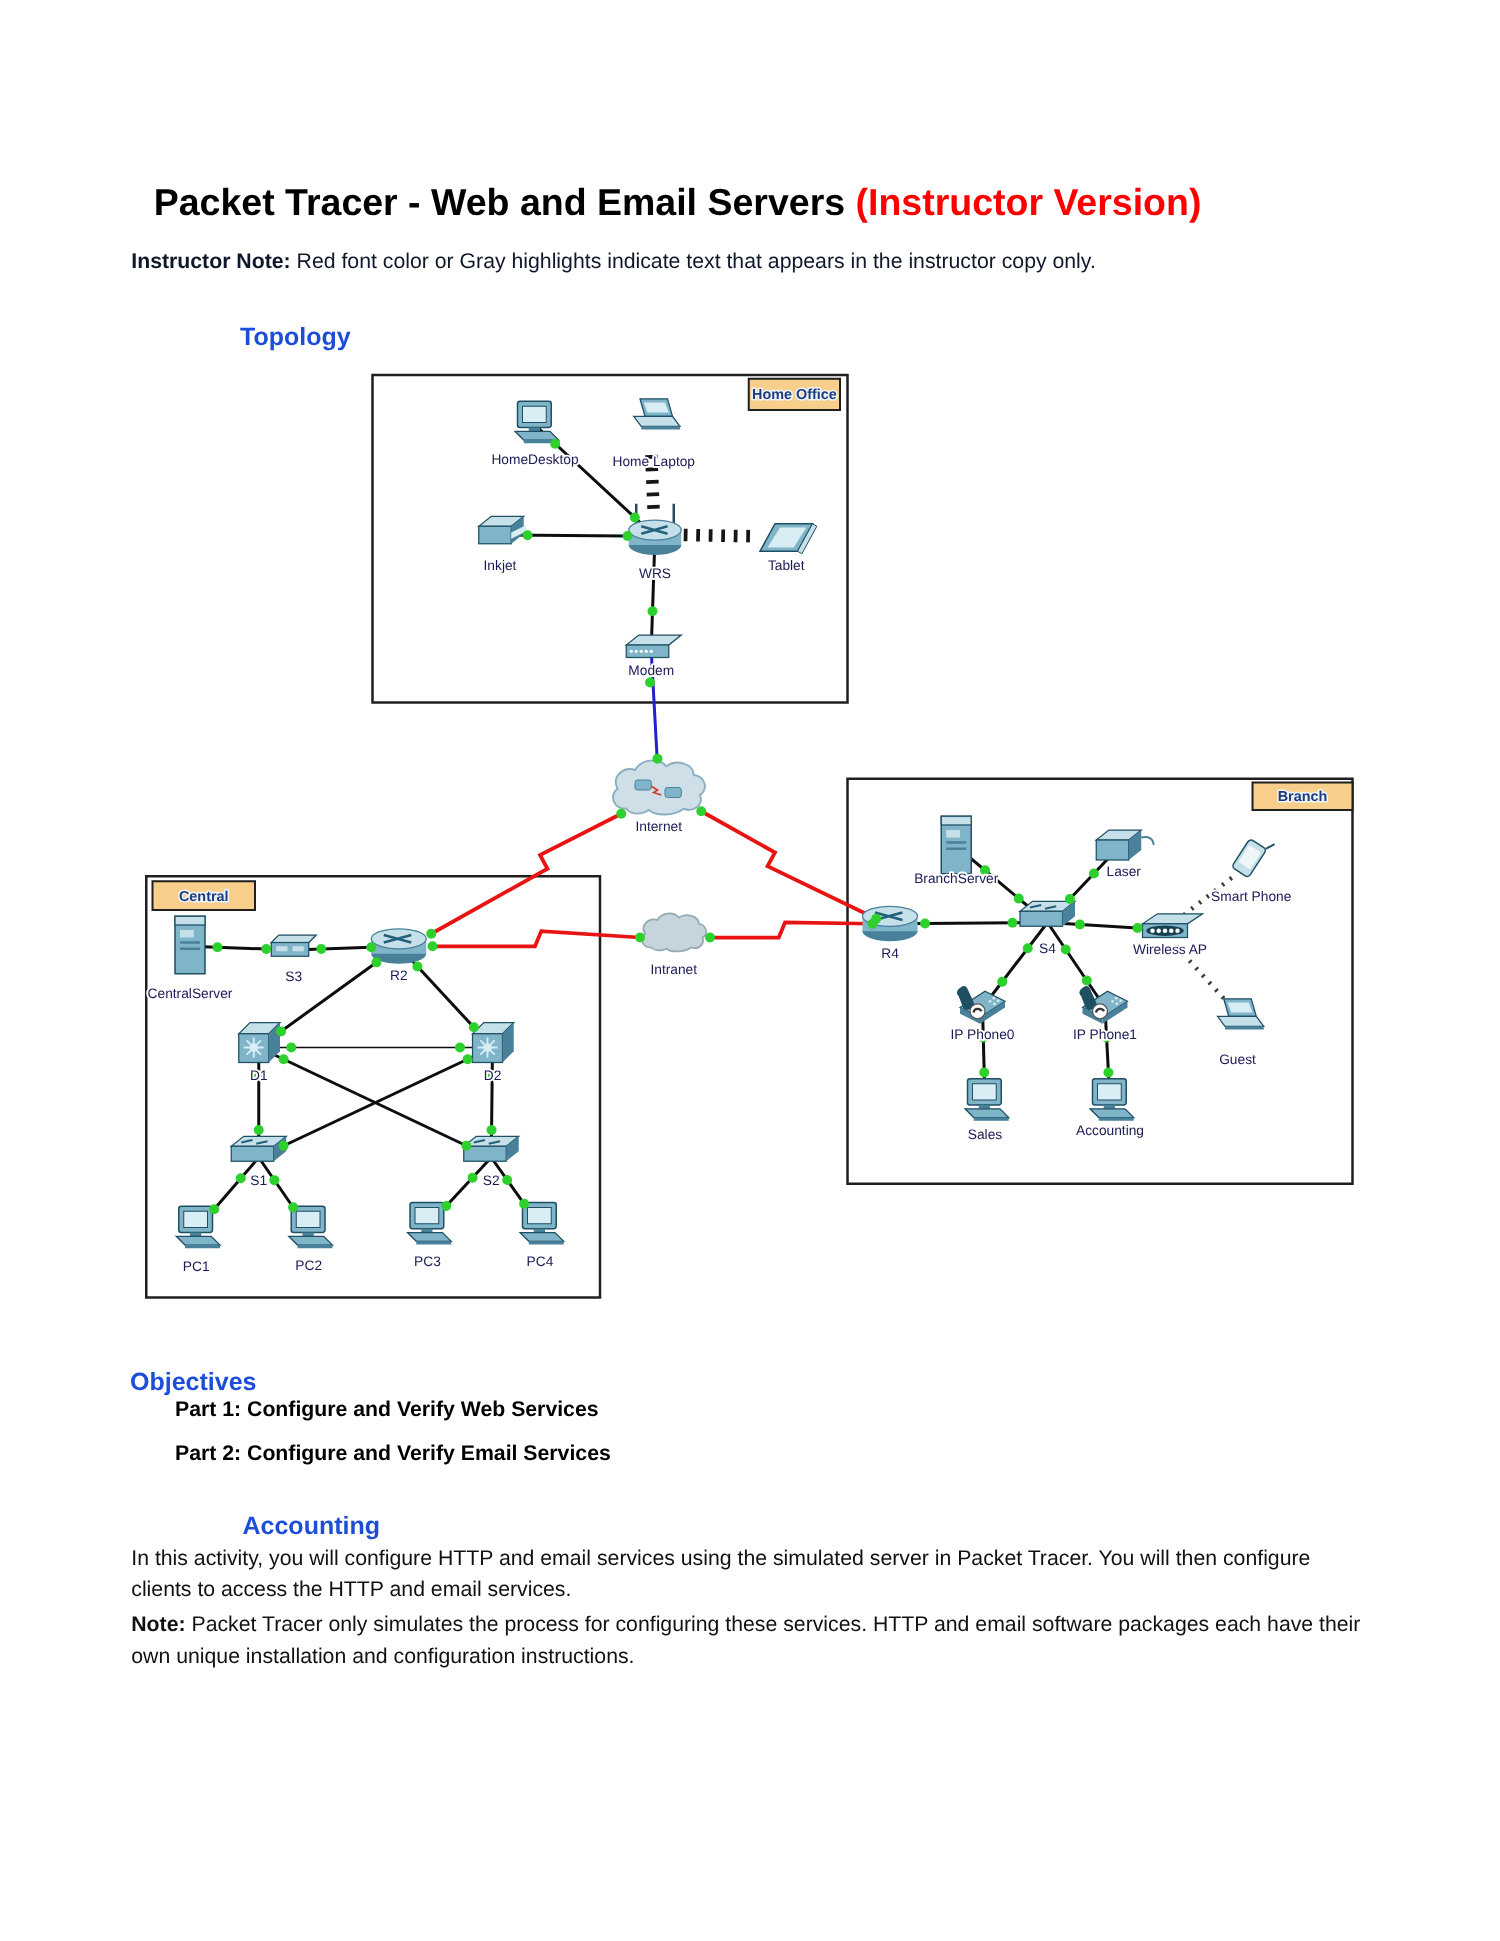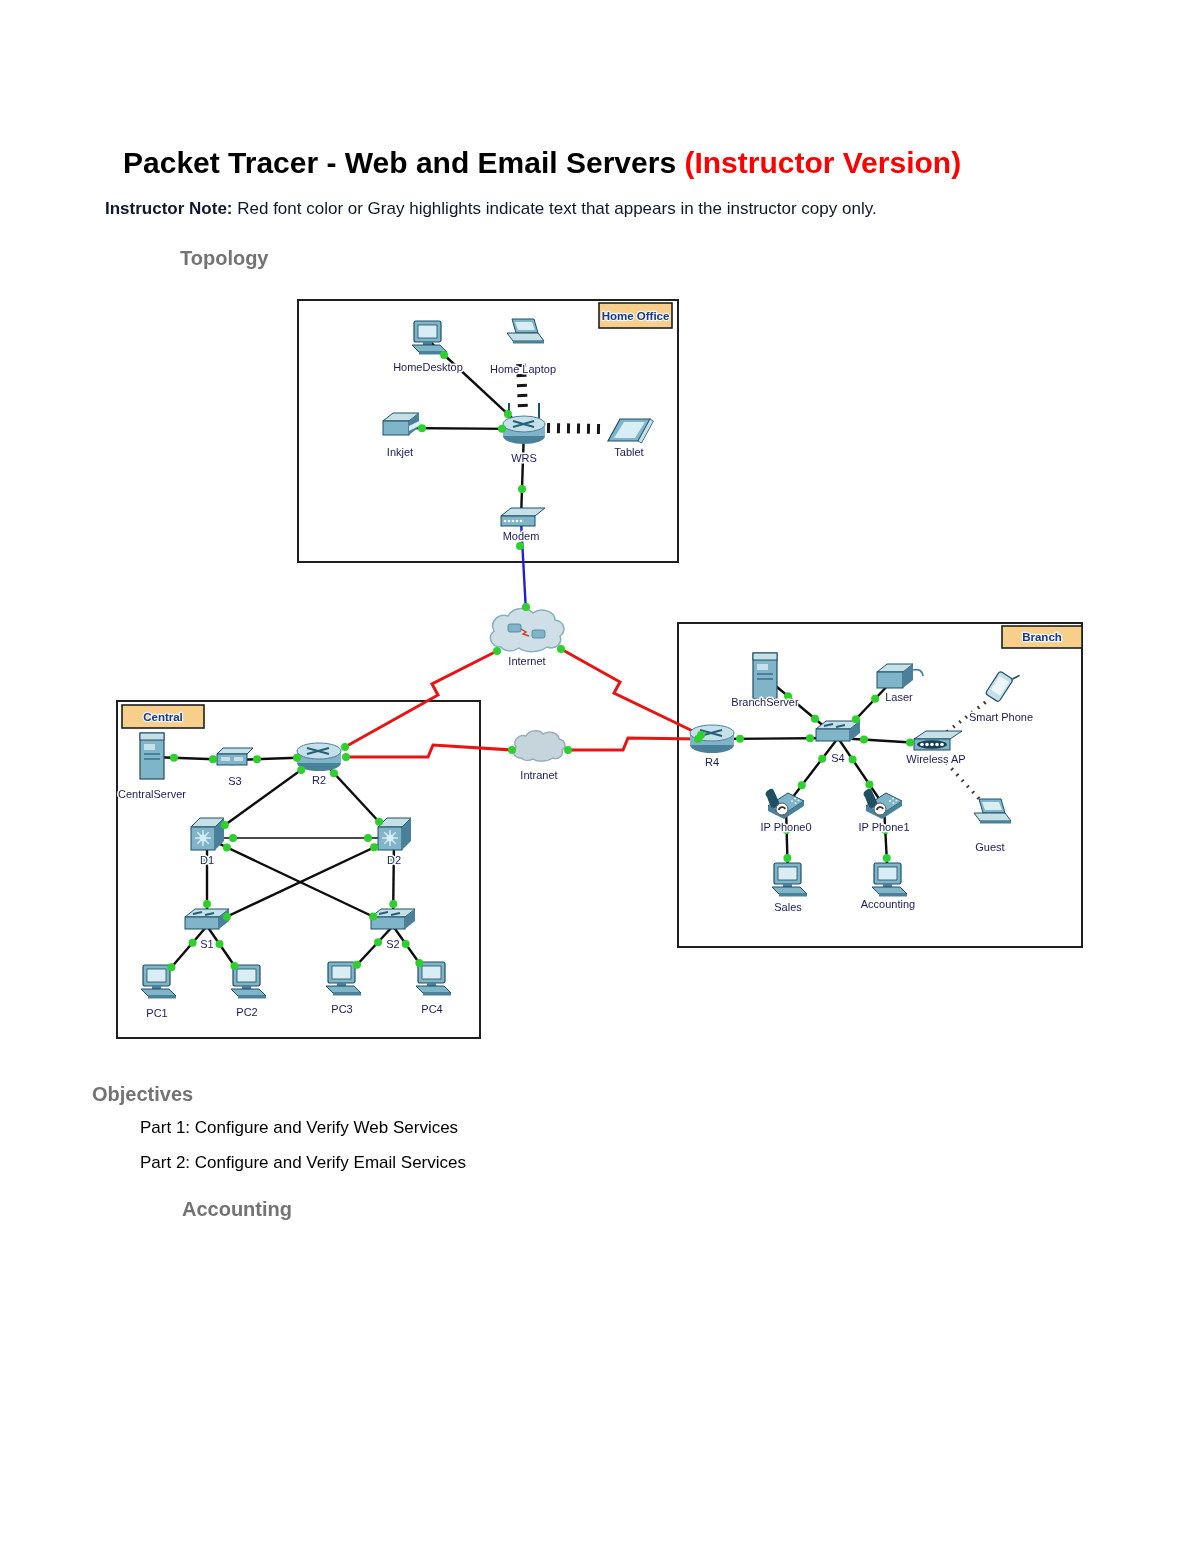--- a/index.html
+++ b/index.html
@@ -3,25 +3,25 @@
 <meta charset="utf-8">
 <style>
   html,body{margin:0;padding:0;background:#ffffff;}
   .page{position:relative;width:1200px;height:1553px;background:#ffffff;
         font-family:"Liberation Sans",sans-serif;overflow:hidden;}
   #topology-svg{position:absolute;left:0;top:0;}
   .title{position:absolute;left:123px;top:146px;margin:0;font-size:30px;font-weight:bold;color:#000;white-space:nowrap;}
   .title .red{color:#ff0000;}
   .inote{position:absolute;left:105px;top:199px;margin:0;font-size:17px;color:#0f172a;white-space:nowrap;}
   .inote b{font-weight:bold;}
-  .h2{position:absolute;margin:4px;font-weight:bold;font-size:20px;color:#737373;}
+  .h2{position:absolute;margin:16px;font-weight:bold;font-size:20px;color:#1d4ed8;}
   #h-topology{left:176px;top:243px;}
   #h-objectives{left:88px;top:1079px;}
   #h-background{left:178px;top:1194px;}
-  .part{position:absolute;left:140px;margin:0;font-size:17px;font-weight:normal;color:#000;}
+  .part{position:absolute;left:140px;margin:0;font-size:17px;font-weight:bold;color:#000;}
   #part1{top:1118px;}
   #part2{top:1153px;}
   .para{position:absolute;left:105px;width:985px;margin:0;font-size:17px;line-height:25px;color:#111;}
   #para-bg{top:1234px;}
   #para-note{top:1287px;}
   .para b{font-weight:bold;}
   svg text{font-family:"Liberation Sans",sans-serif;}
   .node-label{font-size:11px;fill:#1b1b55;text-anchor:middle;paint-order:stroke;stroke:#ffffff;stroke-width:3px;stroke-linejoin:round;}
   .region-label{font-size:11.5px;font-weight:bold;fill:#1d3a7a;text-anchor:middle;paint-order:stroke;stroke:#eef4fb;stroke-width:2.5px;stroke-linejoin:round;}
 </style>
@@ -387,15 +387,17 @@
 
   <h2 class="h2" id="h-topology">Topology</h2>
 
   <h2 class="h2" id="h-objectives">Objectives</h2>
 
   <p class="part" id="part1">Part 1: Configure and Verify Web Services</p>
   <p class="part" id="part2">Part 2: Configure and Verify Email Services</p>
 
   <h2 class="h2" id="h-background">Accounting</h2>
 
-
+  <p class="para" id="para-bg">In this activity, you will configure HTTP and email services using the simulated server in Packet Tracer. You will then configure clients to access the HTTP and email services.</p>
+
+  <p class="para" id="para-note"><b>Note:</b><span> Packet Tracer only simulates the process for configuring these services. HTTP and email software packages each have their own unique installation and configuration instructions.</span></p>
 
 </div>
 
 </body></html>

